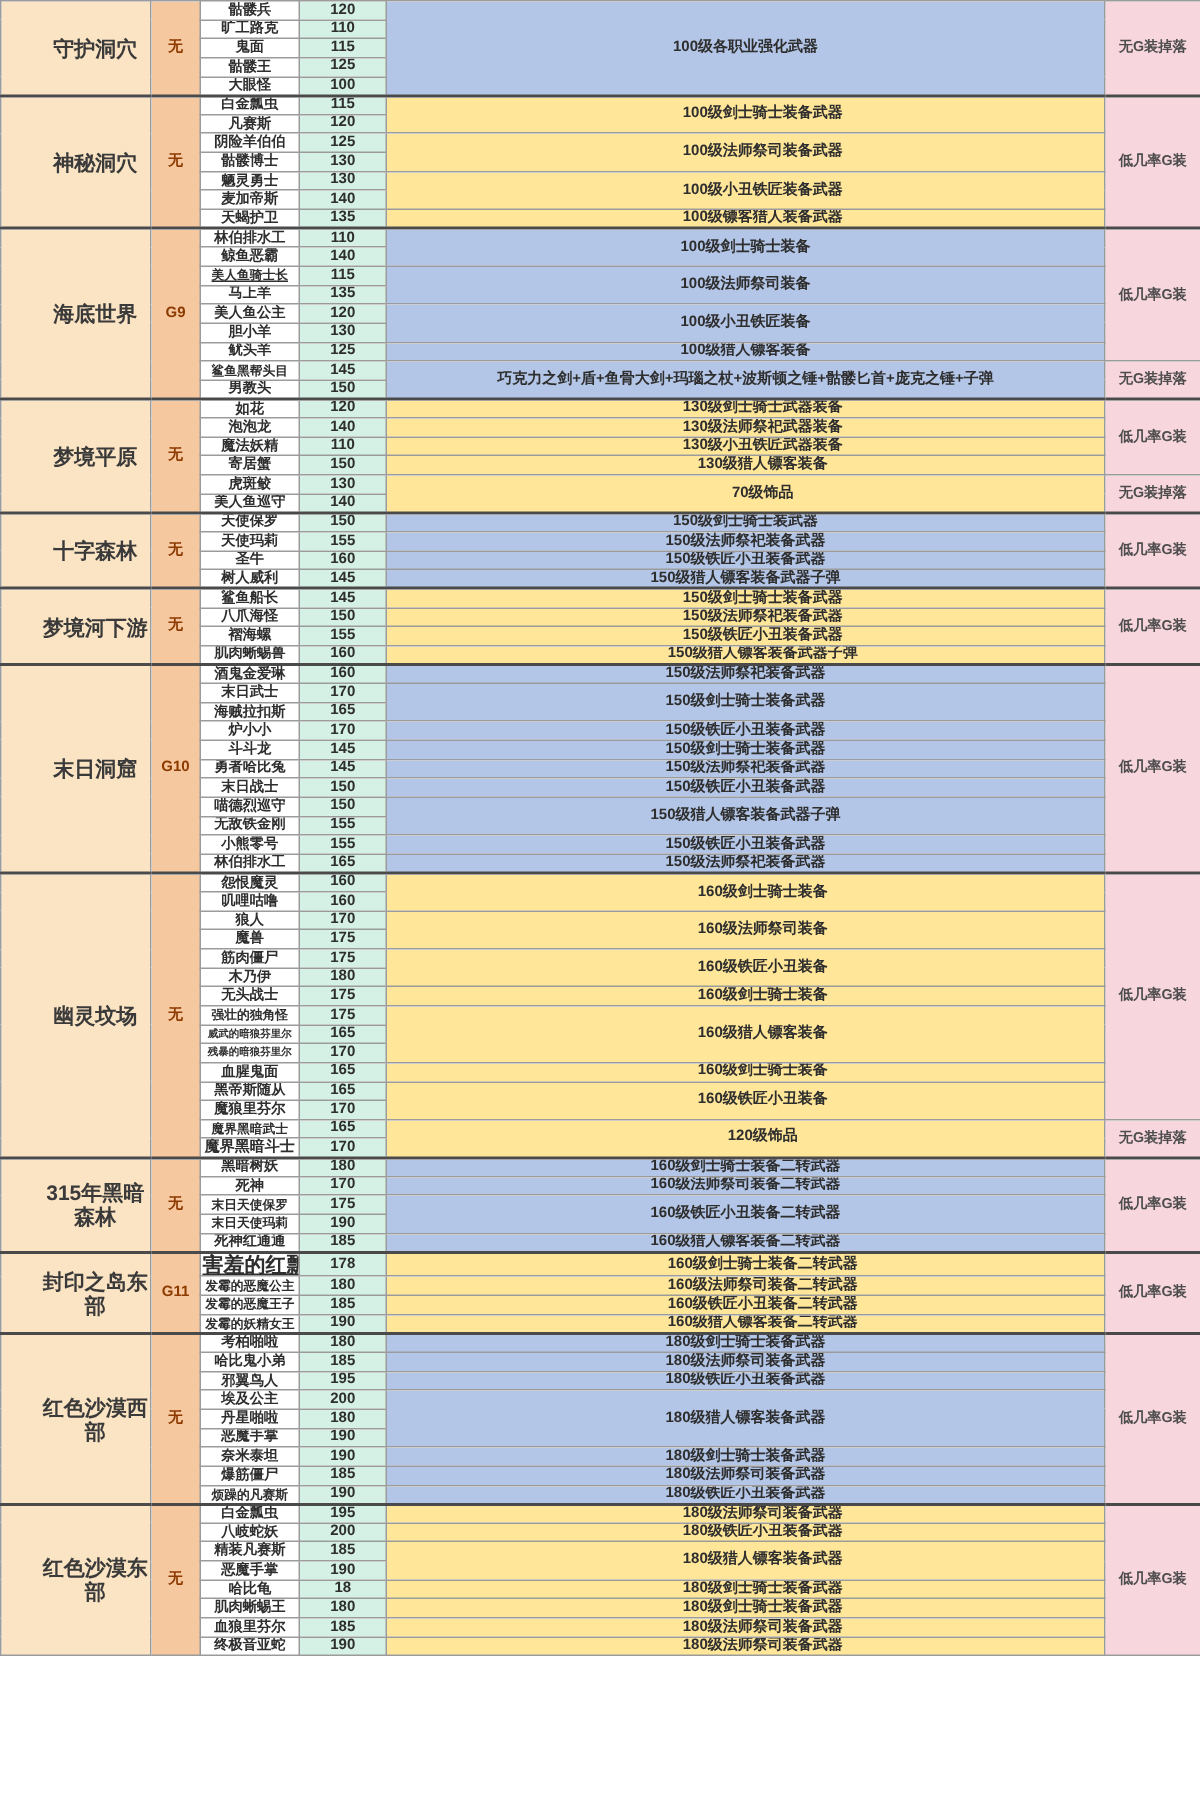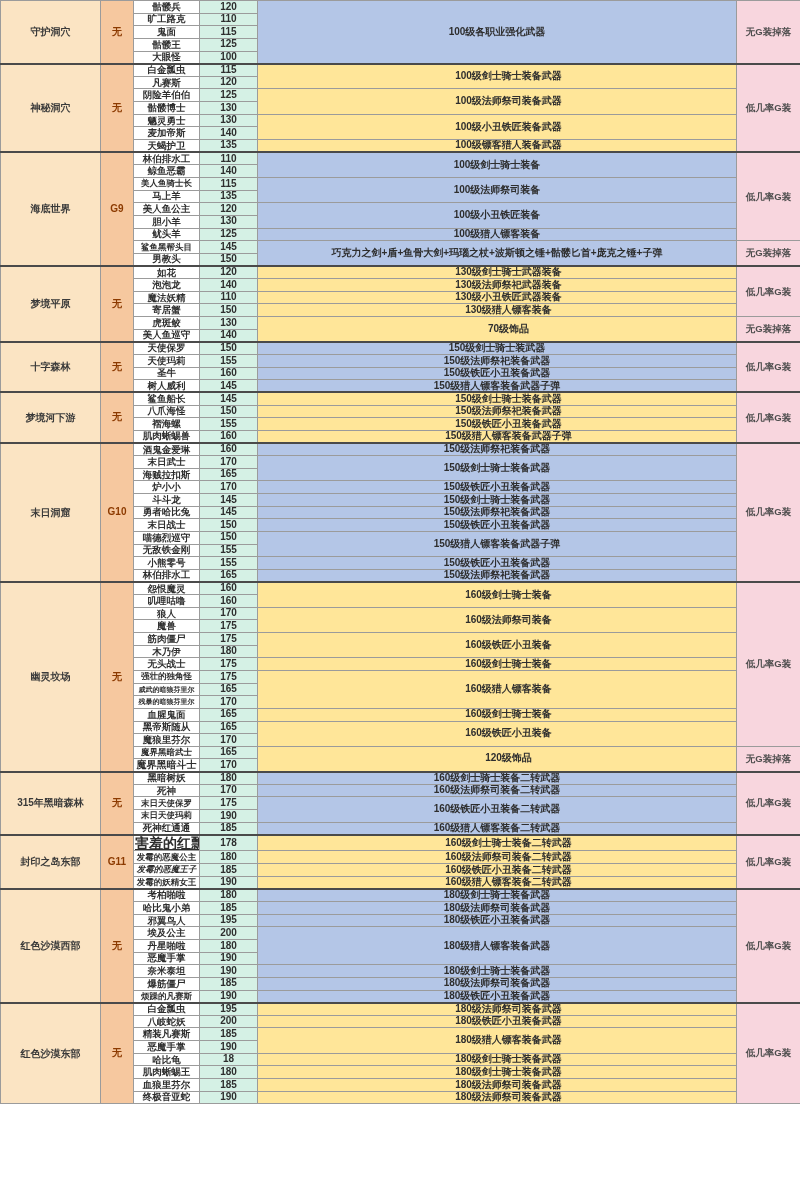--- a/index.html
+++ b/index.html
@@ -18,21 +18,21 @@
     padding:0 1px;
     text-align:center;
     vertical-align:middle;
     font-size:9.5px;
     font-weight:600;
     color:#2e2e2e;
     line-height:1.05;
     overflow:hidden;
     white-space:nowrap;
   }
-  td.zone{background:var(--zone_bg);font-size:10px;color:#3a3a3a;white-space:normal;line-height:1.15;}
+  td.zone{background:var(--zone_bg);font-size:14px;color:#3a3a3a;white-space:normal;line-height:1.15;padding-left:27px;}
   td.grade{background:var(--grade_bg);color:var(--grade_text);font-size:10px;}
   td.name{background:var(--name_bg);}
   td.level{background:var(--level_bg);font-size:10px;}
   td.drop{font-size:10px;}
   td.drop.blue{background:var(--drop_blue);}
   td.drop.yellow{background:var(--drop_yellow);padding-left:24px;}
   td.note{background:var(--note_bg);color:#4d4d4d;font-size:9.5px;}
   tr.section-start td{border-top:2px solid var(--section_border);}
   table{border:1px solid #6e6e6e;}
 </style>
@@ -115,21 +115,21 @@
           <td class="name">林伯排水工</td>
           <td class="level">110</td>
           <td class="drop blue" rowspan="2">100级剑士骑士装备</td>
           <td class="note" rowspan="7">低几率G装</td>
         </tr>
         <tr>
           <td class="name">鲸鱼恶霸</td>
           <td class="level">140</td>
         </tr>
         <tr>
-          <td class="name" style="font-size: 8.5px;">美人鱼骑士长</td>
+          <td class="name" style="font-size: 8.5px; text-decoration: underline;">美人鱼骑士长</td>
           <td class="level">115</td>
           <td class="drop blue" rowspan="2">100级法师祭司装备</td>
         </tr>
         <tr>
           <td class="name">马上羊</td>
           <td class="level">135</td>
         </tr>
         <tr>
           <td class="name">美人鱼公主</td>
           <td class="level">120</td>
@@ -395,21 +395,21 @@
           <td class="level">178</td>
           <td class="drop yellow" rowspan="1">160级剑士骑士装备二转武器</td>
           <td class="note" rowspan="4">低几率G装</td>
         </tr>
         <tr>
           <td class="name" style="font-size: 8.5px;">发霉的恶魔公主</td>
           <td class="level">180</td>
           <td class="drop yellow" rowspan="1">160级法师祭司装备二转武器</td>
         </tr>
         <tr>
-          <td class="name" style="font-size: 8.5px; font-style: italic;">发霉的恶魔王子</td>
+          <td class="name" style="font-size: 8.5px;">发霉的恶魔王子</td>
           <td class="level">185</td>
           <td class="drop yellow" rowspan="1">160级铁匠小丑装备二转武器</td>
         </tr>
         <tr>
           <td class="name" style="font-size: 8.5px;">发霉的妖精女王</td>
           <td class="level">190</td>
           <td class="drop yellow" rowspan="1">160级猎人镖客装备二转武器</td>
         </tr>
         <tr class="section-start">
           <td class="zone" rowspan="9">红色沙漠西部</td>

